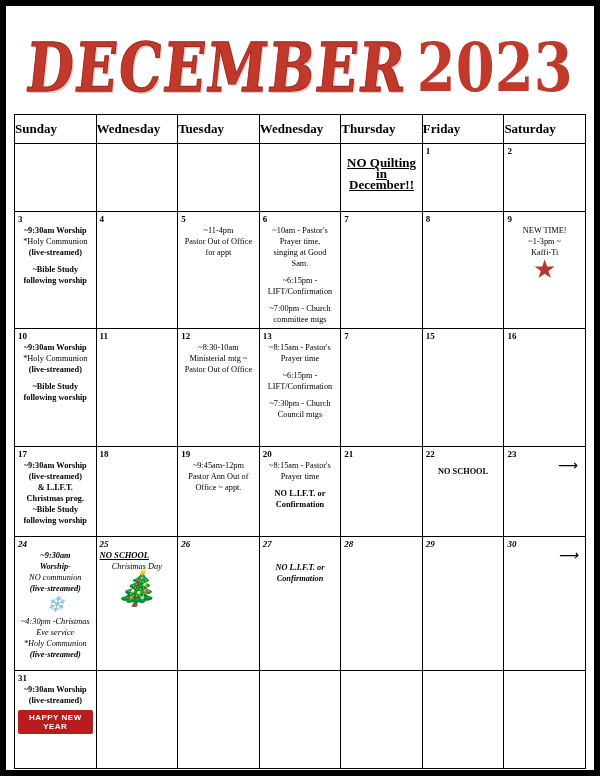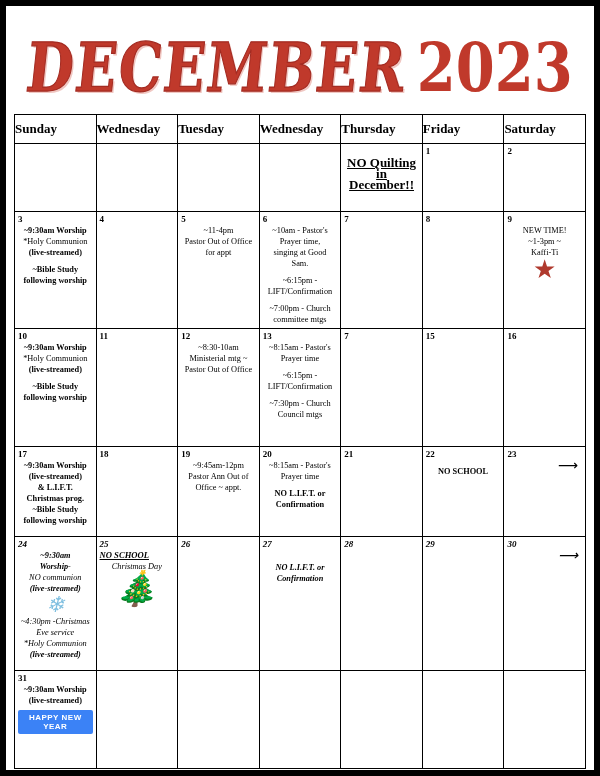--- a/index.html
+++ b/index.html
@@ -109,21 +109,21 @@
     font-size: 34px;
     line-height: 34px;
   }
   .snowflake {
     font-size: 22px;
     color: #7fbfe0;
     line-height: 22px;
   }
   .hny {
     display: inline-block;
-    background: #3b82f6;
+    background: #b91c1c;
     color: #ffffff;
     font-family: "Liberation Sans", sans-serif;
     font-size: 8px;
     font-weight: bold;
     line-height: 9px;
     padding: 3px 5px;
     border-radius: 2px;
     letter-spacing: 0.5px;
   }
   .arrow {

